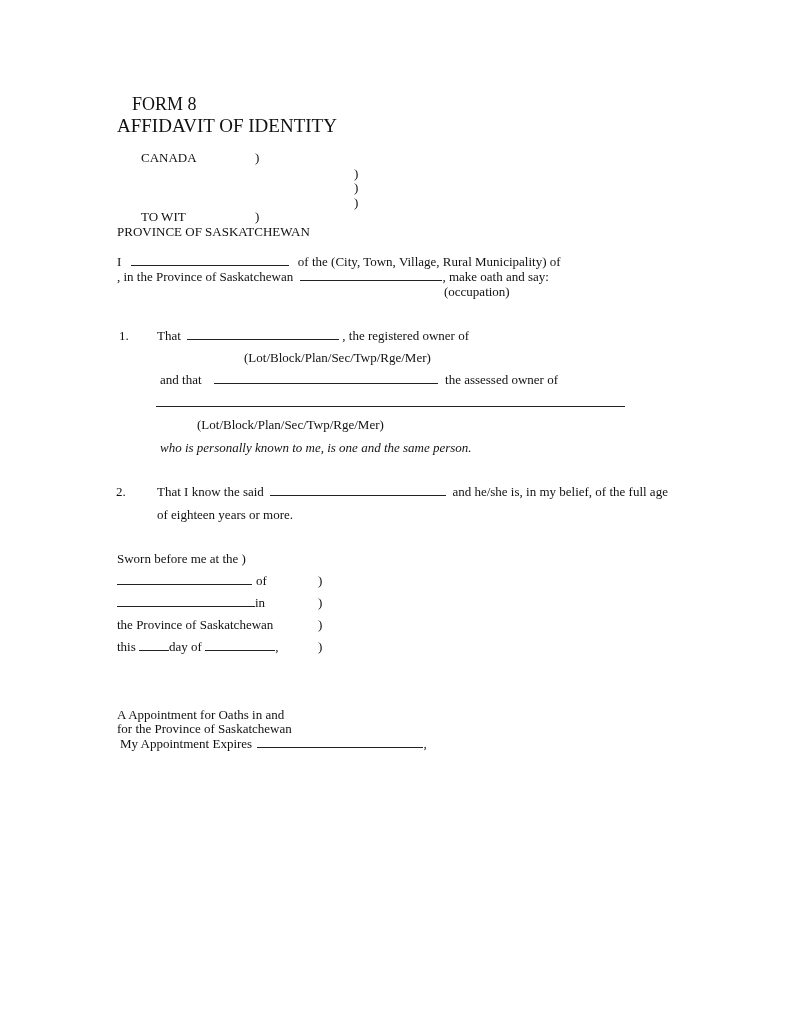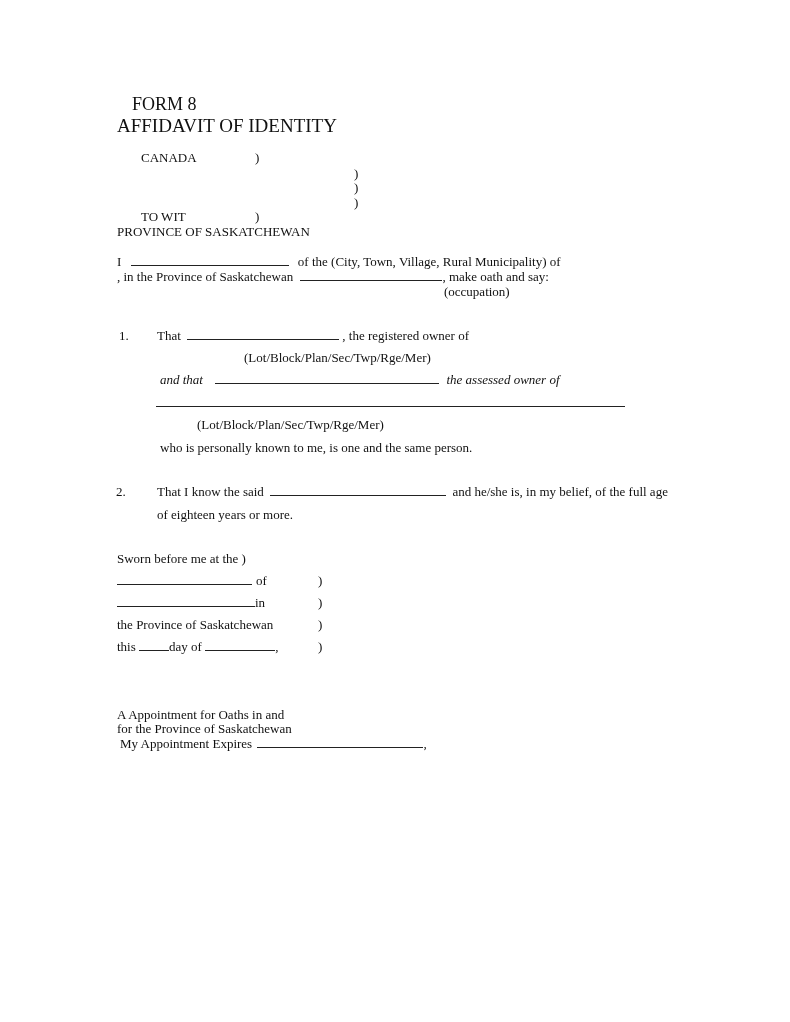--- a/index.html
+++ b/index.html
@@ -39,28 +39,28 @@
 </div>
 <div class="abs t13" style="left:444px; top:284px;">(occupation)</div>
 
 <div class="abs t13" style="left:119px; top:328px;">1.</div>
 <div class="abs t13" style="left:157px; top:328px;">
   <span>That</span>
   <span class="blank" style="width:152px; margin-left:3px;"></span>
   <span>, the registered owner of</span>
 </div>
 <div class="abs t13" style="left:244px; top:350px;">(Lot/Block/Plan/Sec/Twp/Rge/Mer)</div>
-<div class="abs t13" style="left:160px; top:372px;font-style:italic;">
+<div class="abs t13" style="left:160px; top:372px;">
   <span>and that</span>
   <span class="blank" style="width:224px; margin-left:9px; margin-right:4px;"></span>
   <span>the assessed owner of</span>
 </div>
 <div class="abs" style="left:156px; top:406px; width:469px; height:0; border-bottom:1px solid #222;"></div>
 <div class="abs t13" style="left:197px; top:417px;">(Lot/Block/Plan/Sec/Twp/Rge/Mer)</div>
-<div class="abs t13" style="left:160px; top:440px;">who is personally known to me, is one and the same person.</div>
+<div class="abs t13" style="left:160px; top:440px;font-style:italic;">who is personally known to me, is one and the same person.</div>
 
 <div class="abs t13" style="left:116px; top:484px;">2.</div>
 <div class="abs t13" style="left:157px; top:484px;">
   <span>That I know the said</span>
   <span class="blank" style="width:176px; margin-left:3px; margin-right:3px;"></span>
   <span>and he/she is, in my belief, of the full age</span>
 </div>
 <div class="abs t13" style="left:157px; top:507px;">of eighteen years or more.</div>
 
 <div class="abs t13" style="left:117px; top:551px;">Sworn before me at the )</div>

